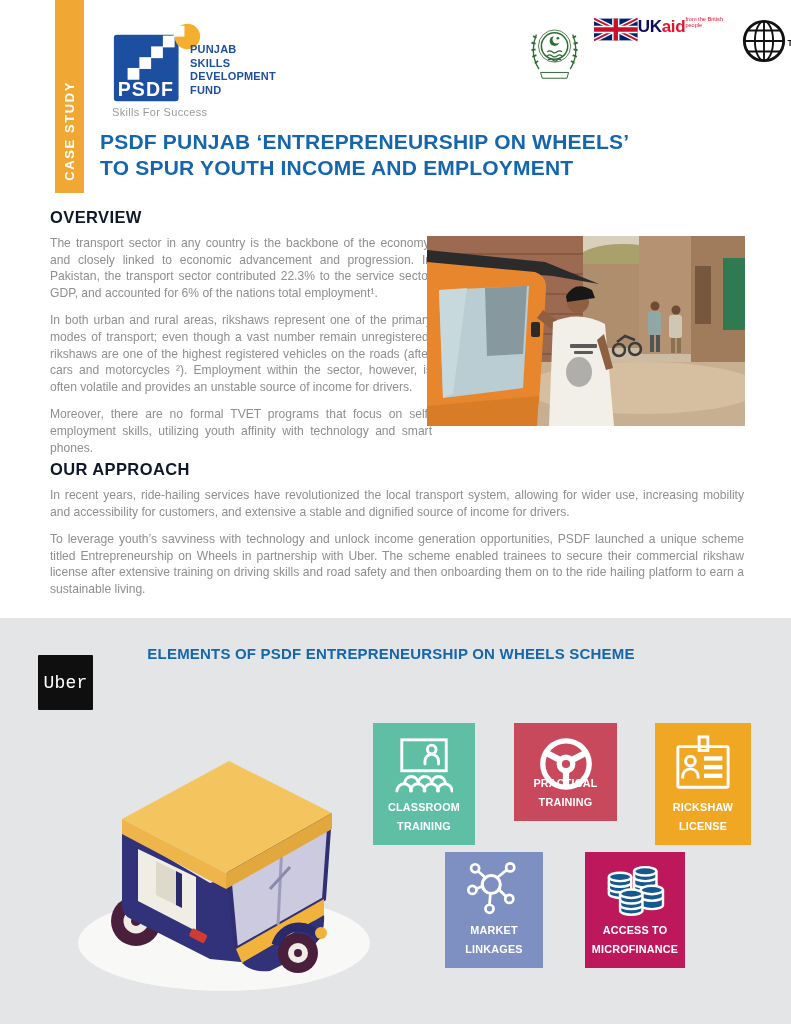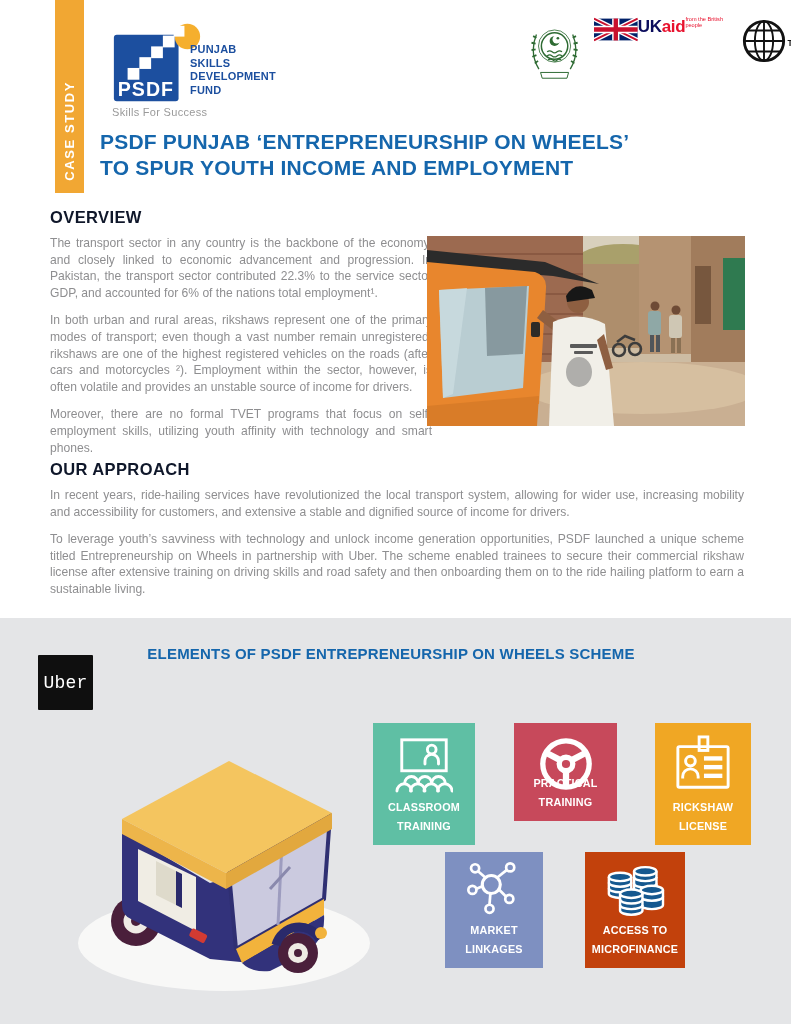--- a/index.html
+++ b/index.html
@@ -303,21 +303,21 @@
           <circle cx="9" cy="7" r="4.5"></circle>
           <circle cx="48" cy="6" r="4.5"></circle>
           <circle cx="6" cy="31" r="4.5"></circle>
           <circle cx="47" cy="41" r="4.5"></circle>
           <circle cx="25" cy="52" r="4.5"></circle>
         </g>
       </svg>
       <div class="tile-label">MARKET LINKAGES</div>
     </div>
 
-    <div class="tile tile-5" style="background-color: #c2410c;">
+    <div class="tile tile-5" style="background-color: #be185d;">
       <svg class="tile-icon" width="60" height="56" viewBox="0 0 64 60" fill="none" stroke="#fff" stroke-width="2.6">
         <path d="M4,16 a12,4.5 0 0 1 24,0 v18 a12,4.5 0 0 1 -24,0 z" fill="#15588F"></path>
         <path d="M4,16 a12,4.5 0 0 0 24,0 M4,22 a12,4.5 0 0 0 24,0 M4,28 a12,4.5 0 0 0 24,0"></path>
         <path d="M31,10 a12,4.5 0 0 1 24,0 v20 a12,4.5 0 0 1 -24,0 z" fill="#15588F"></path>
         <path d="M31,10 a12,4.5 0 0 0 24,0 M31,16 a12,4.5 0 0 0 24,0 M31,23 a12,4.5 0 0 0 24,0"></path>
         <path d="M38,30 a12,4.5 0 0 1 24,0 v16 a12,4.5 0 0 1 -24,0 z" fill="#15588F"></path>
         <path d="M38,30 a12,4.5 0 0 0 24,0 M38,37 a12,4.5 0 0 0 24,0"></path>
         <path d="M16,34 a12,4.5 0 0 1 24,0 v18 a12,4.5 0 0 1 -24,0 z" fill="#15588F"></path>
         <path d="M16,34 a12,4.5 0 0 0 24,0 M16,40 a12,4.5 0 0 0 24,0 M16,46 a12,4.5 0 0 0 24,0"></path>
       </svg>

